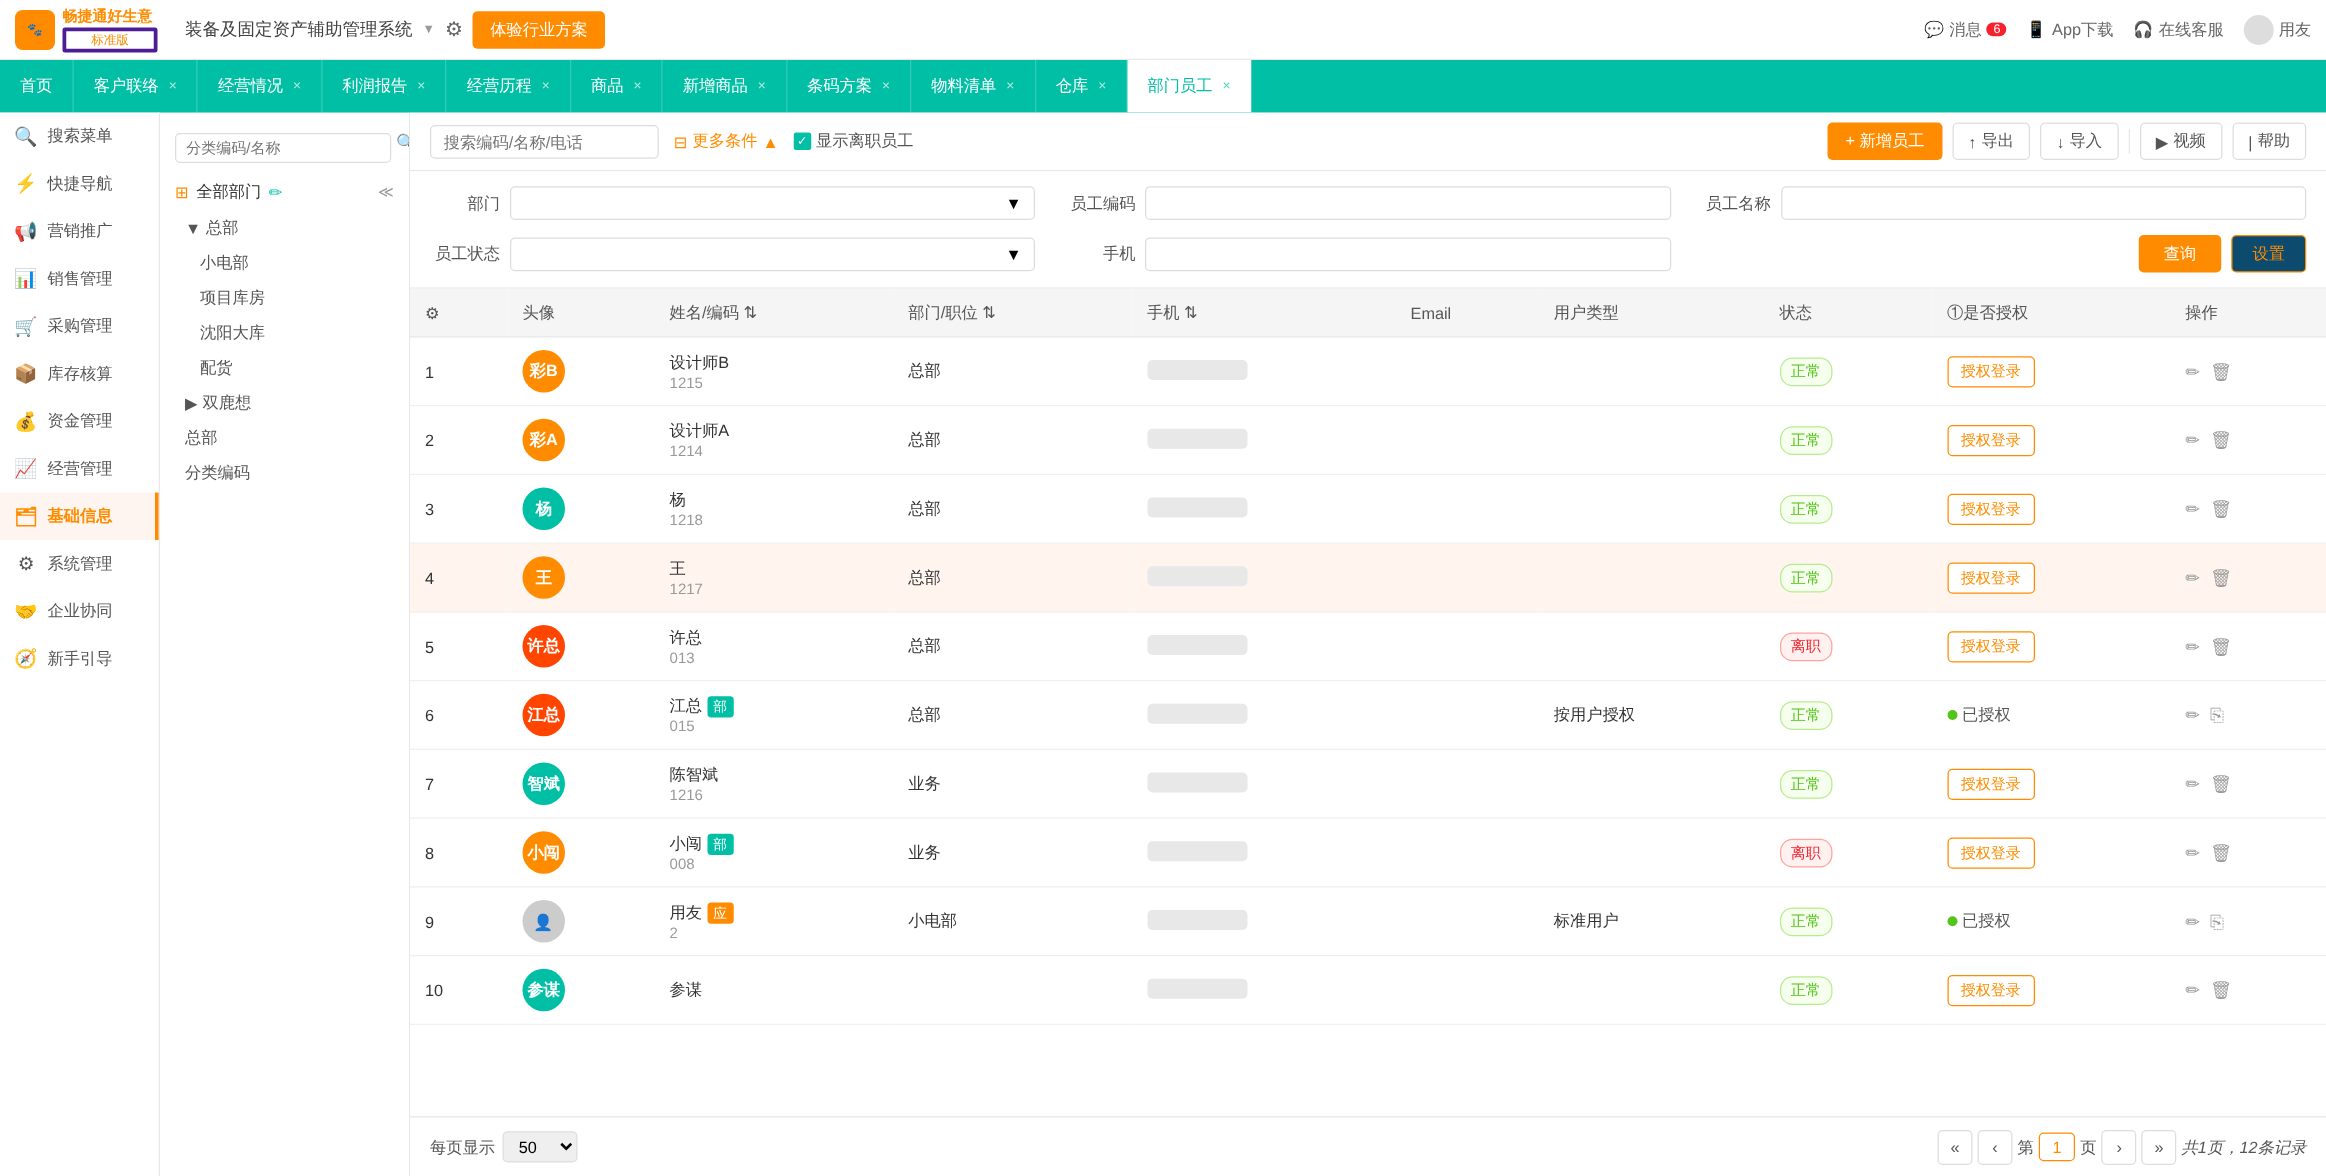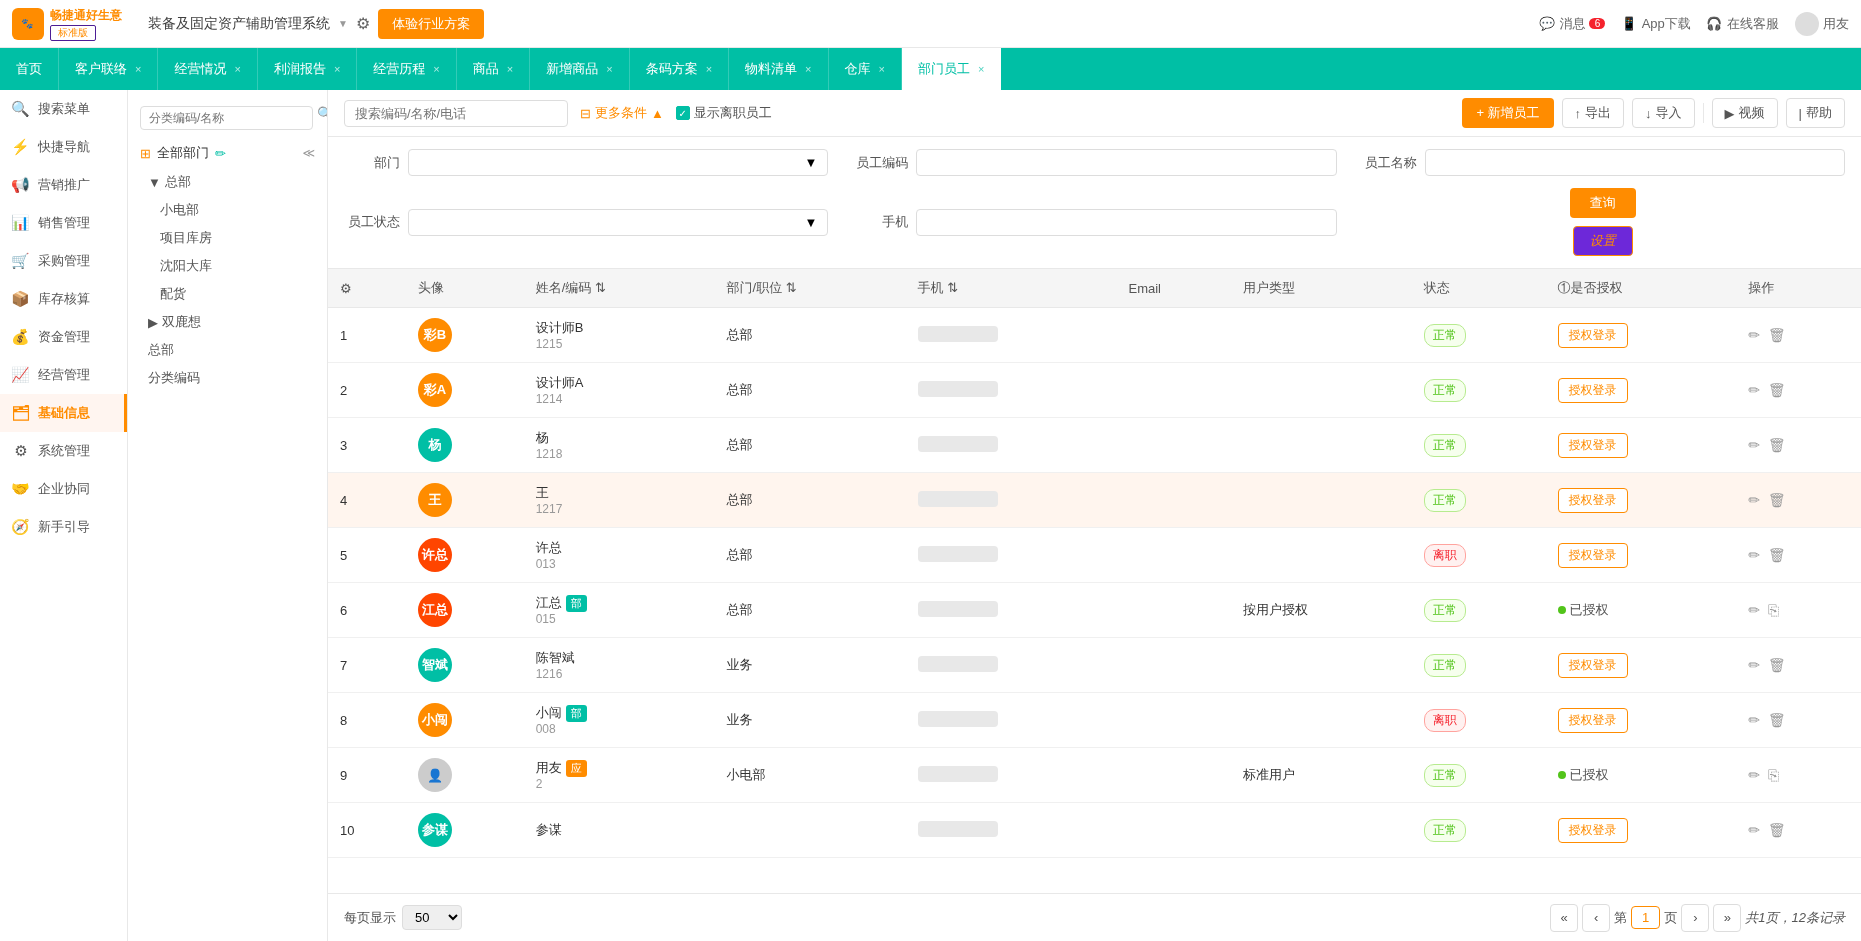--- a/index.html
+++ b/index.html
@@ -42,38 +42,38 @@
     .tree-header .icon-grid { color: #ff8c00; }
     .tree-collapse-btn { margin-left: auto; cursor: pointer; color: #999; font-size: 12px; }
     .tree-node { padding: 5px 12px 5px 20px; cursor: pointer; color: #555; font-size: 13px; display: flex; align-items: center; gap: 4px; }
     .tree-child { padding-left: 32px; }
 
     
     .right-content { flex: 1; display: flex; flex-direction: column; overflow: hidden; background: #f5f5f5; }
 
     
     .filter-bar { background: #fff; padding: 8px 16px; border-bottom: 1px solid #e8e8e8; display: flex; align-items: center; gap: 12px; }
-    .filter-search-input { border: 1px solid #ddd; border-radius: 4px; padding: 5px 10px; font-size: 13px; width: 224px; outline: none; }
+    .filter-search-input { border: 1px solid #ddd; border-radius: 4px; padding: 5px 10px; font-size: 13px; width: 183px; outline: none; }
     .filter-btn { display: flex; align-items: center; gap: 4px; color: #ff8c00; cursor: pointer; font-size: 13px; border: none; background: none; }
     .show-resigned { display: flex; align-items: center; gap: 4px; color: #555; cursor: pointer; font-size: 13px; }
     .checkbox-checked { width: 14px; height: 14px; border: 1px solid #00bfa5; background: #00bfa5; border-radius: 2px; display: flex; align-items: center; justify-content: center; color: #fff; font-size: 10px; }
     .right-btns { margin-left: auto; display: flex; align-items: center; gap: 8px; }
     .btn-add { background: #ff8c00; color: #fff; border: none; border-radius: 4px; padding: 6px 14px; cursor: pointer; font-size: 13px; display: flex; align-items: center; gap: 4px; text-align: right; }
     .btn-outline { border: 1px solid #ddd; background: #fff; color: #555; border-radius: 4px; padding: 5px 12px; cursor: pointer; font-size: 13px; display: flex; align-items: center; gap: 4px; }
     .divider-v { width: 1px; height: 20px; background: #e8e8e8; }
 
     
     .advanced-filter { background: #fff; padding: 12px 16px; border-bottom: 1px solid #e8e8e8; display: grid; grid-template-columns: 1fr 1fr 1fr; gap: 12px 24px; }
     .filter-row { display: flex; align-items: center; gap: 8px; }
     .filter-label { color: #555; font-size: 13px; white-space: nowrap; min-width: 56px; text-align: right; }
     .filter-select { flex: 1; border: 1px solid #ddd; border-radius: 4px; padding: 5px 10px; font-size: 13px; outline: none; display: flex; align-items: center; justify-content: space-between; cursor: pointer; background: #fff; }
     .filter-input { flex: 1; border: 1px solid #ddd; border-radius: 4px; padding: 5px 10px; font-size: 13px; outline: none; background: #fff; }
-    .filter-actions { display: flex; align-items: center; gap: 8px; grid-column: 3; justify-content: flex-end; flex-direction: column; }
+    .filter-actions { display: flex; align-items: center; gap: 8px; grid-column: 3; justify-content: flex-end; }
     .btn-query { background: #ff8c00; color: #fff; border: none; border-radius: 4px; padding: 6px 20px; cursor: pointer; font-size: 13px; }
-    .btn-reset { background: #6d28d9; color: #ff8c00; border: 1px solid #ff8c00; border-radius: 4px; padding: 5px 16px; cursor: pointer; font-size: 13px; font-style: italic; }
+    .btn-reset { background: #0c4a6e; color: #ff8c00; border: 1px solid #ff8c00; border-radius: 4px; padding: 5px 16px; cursor: pointer; font-size: 13px; }
 
     
     .table-container { flex: 1; overflow: auto; background: #fff; }
     table { width: 100%; border-collapse: collapse; font-size: 13px; }
     thead tr { background: #f5f5f5; }
     th { padding: 10px 12px; text-align: left; color: #555; font-weight: normal; border-bottom: 1px solid #e8e8e8; white-space: nowrap; }
     td { padding: 10px 12px; border-bottom: 1px solid #f0f0f0; color: #333; vertical-align: middle; }
     tr.highlighted td { background: #fff5ee; }
     .avatar { width: 34px; height: 34px; border-radius: 50%; display: flex; align-items: center; justify-content: center; color: #fff; font-size: 13px; font-weight: bold; }
     .status-badge { display: inline-block; padding: 2px 8px; border-radius: 10px; font-size: 12px; }
@@ -100,21 +100,21 @@
     .col-sort { cursor: pointer; display: flex; align-items: center; gap: 3px; }
   </style>
 </head>
 <body>
 
 <div class="top-bar">
   <div class="logo-area">
     <div class="logo-icon">🐾</div>
     <div>
       <div style="font-size:12px;font-weight:bold;color:#ff8c00;">畅捷通好生意</div>
-      <div style="font-size:10px;color:#ff8c00;border:1px solid #4c1d95;border-radius:2px;padding:0 7px;display:inline-block;">标准版</div>
+      <div style="font-size:10px;color:#ff8c00;border:3px solid #4c1d95;border-radius:2px;padding:0 20px;display:inline-block;">标准版</div>
     </div>
   </div>
   <span style="font-size:14px;color:#404040;margin-left:8px;">装备及固定资产辅助管理系统</span>
   <span class="dropdown-arrow">▼</span>
   <span class="gear-btn">⚙</span>
   <button class="btn-experience">体验行业方案</button>
 
   <div class="top-actions">
     <div class="top-action-item">
       <span>💬</span>

